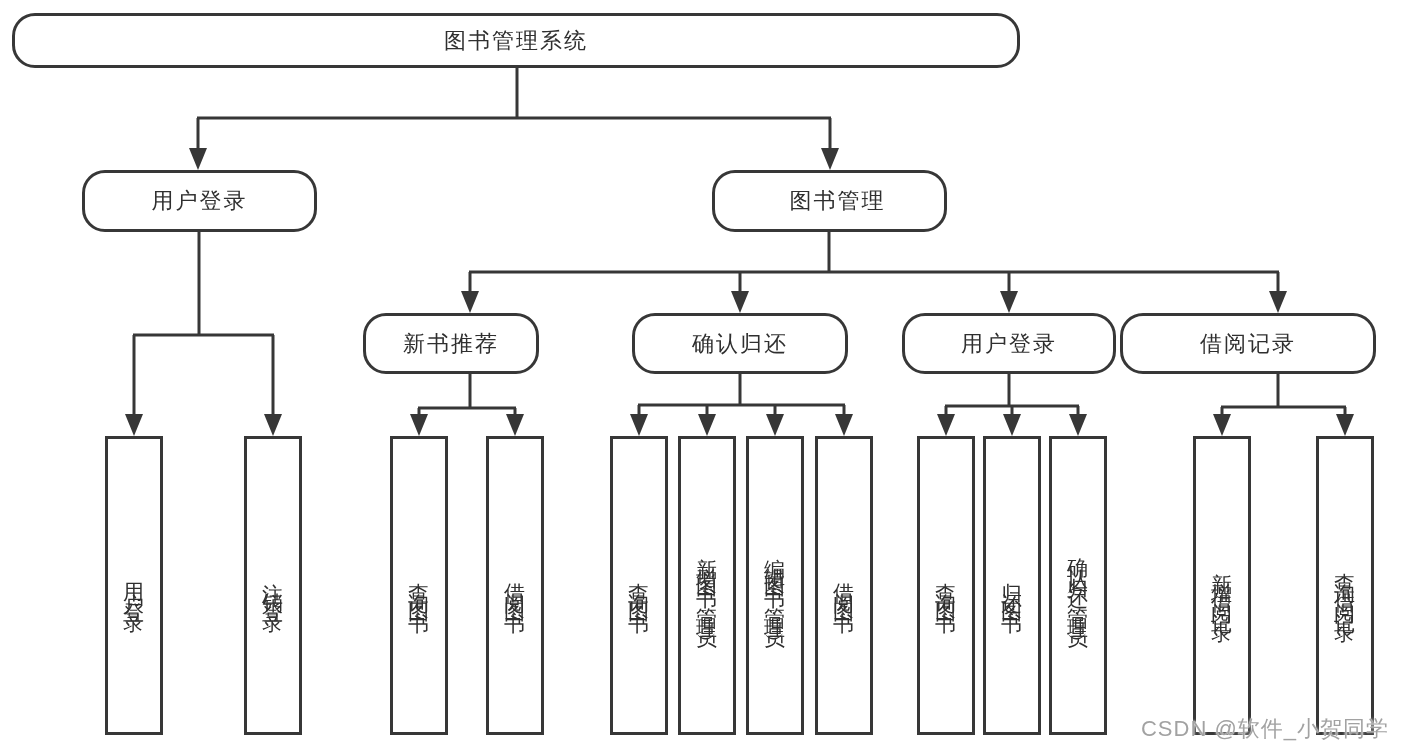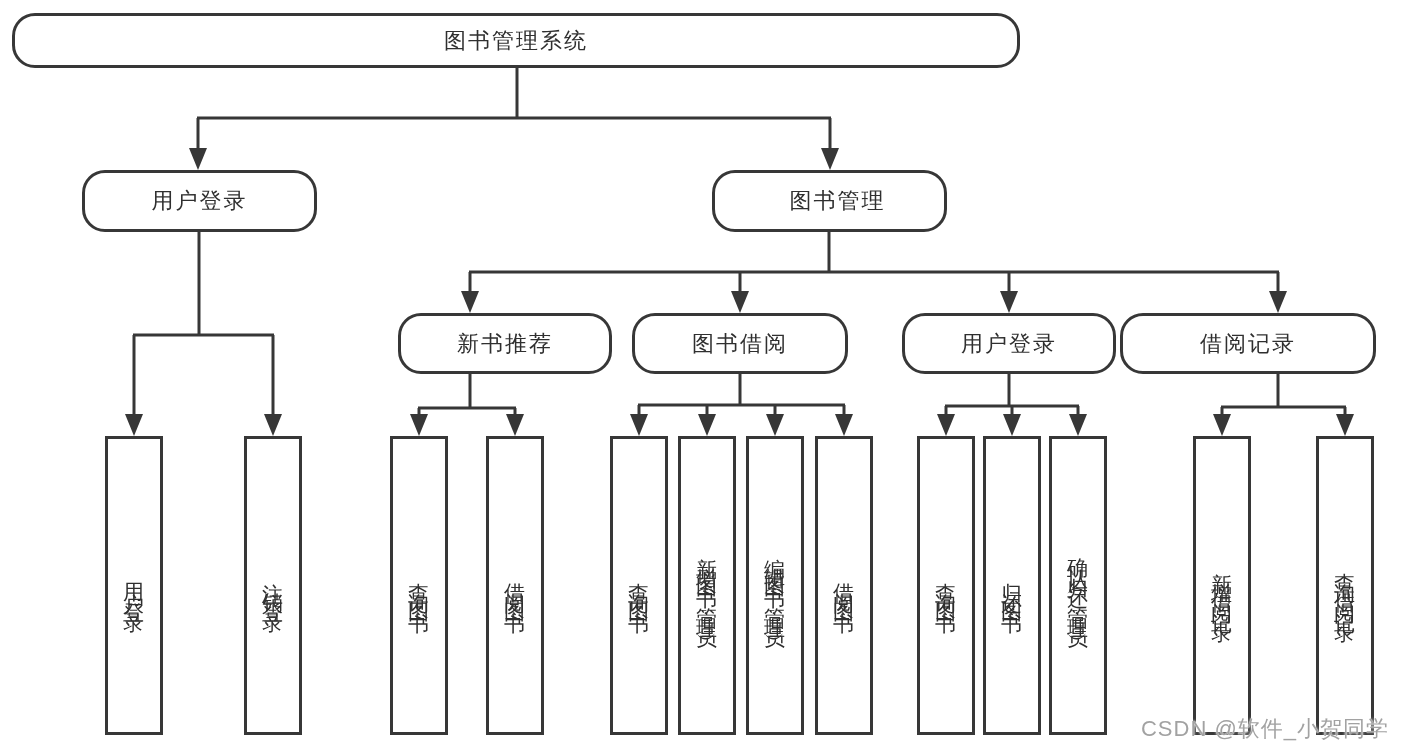--- a/index.html
+++ b/index.html
@@ -14,21 +14,21 @@
   }
   .hbox{font-size:22px;letter-spacing:2px;border-radius:23px;}
   .vbox .vtext{
     writing-mode:vertical-rl;text-orientation:mixed;
     font-size:21px;letter-spacing:10px;line-height:1;
   }
   
   .n-root{left:12px;top:13px;width:1008px;height:55px;}
   .n-l2-login{left:82px;top:170px;width:235px;height:62px;}
   .n-l2-mgmt{left:712px;top:170px;width:235px;height:62px;padding-left:16px;}
-  .n-l3-newbook{left:363px;top:313px;width:214px;height:61px;margin-left:35px;}
+  .n-l3-newbook{left:363px;top:313px;width:176px;height:61px;}
   .n-l3-borrow{left:632px;top:313px;width:216px;height:61px;}
   .n-l3-current{left:902px;top:313px;width:214px;height:61px;}
   .n-l3-record{left:1120px;top:313px;width:256px;height:61px;}
   .leaf{top:436px;width:58px;height:299px;}
   .n-g1-a{left:105px;} .n-g1-b{left:244px;}
   .n-g2-a{left:390px;} .n-g2-b{left:486px;}
   .n-g3-a{left:610px;} .n-g3-b{left:678px;} .n-g3-c{left:746px;} .n-g3-d{left:815px;}
   .n-g4-a{left:917px;} .n-g4-b{left:983px;} .n-g4-c{left:1049px;}
   .n-g5-a{left:1193px;} .n-g5-b{left:1316px;}
   .watermark{
@@ -109,21 +109,21 @@
     <span>用户登录</span>
   </div>
   <div class="box hbox n-l2-mgmt">
     <span>图书管理</span>
   </div>
 
   <div class="box hbox n-l3-newbook">
     <span>新书推荐</span>
   </div>
   <div class="box hbox n-l3-borrow">
-    <span>图书借阅</span>
+    <span>确认归还</span>
   </div>
   <div class="box hbox n-l3-current">
     <span>用户登录</span>
   </div>
   <div class="box hbox n-l3-record">
     <span>借阅记录</span>
   </div>
 
   <div class="box vbox leaf n-g1-a">
     <span class="vtext">用户登录</span>

